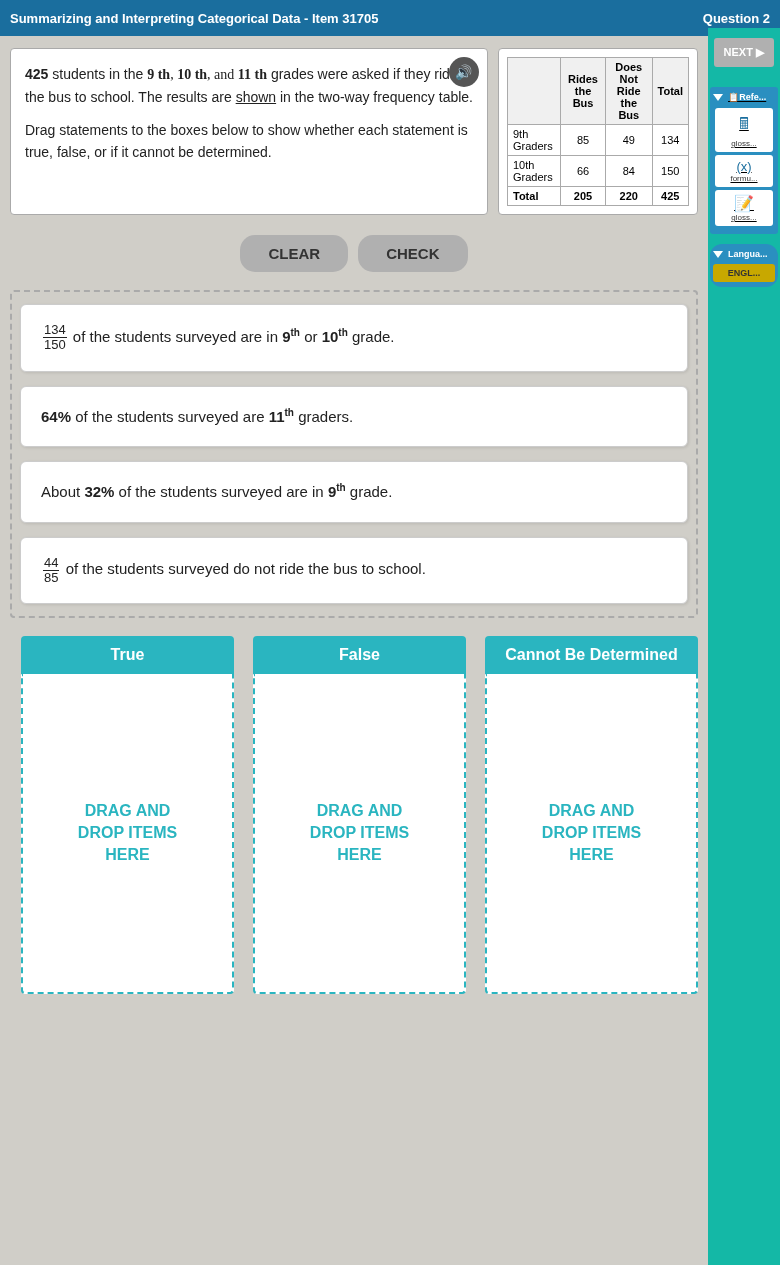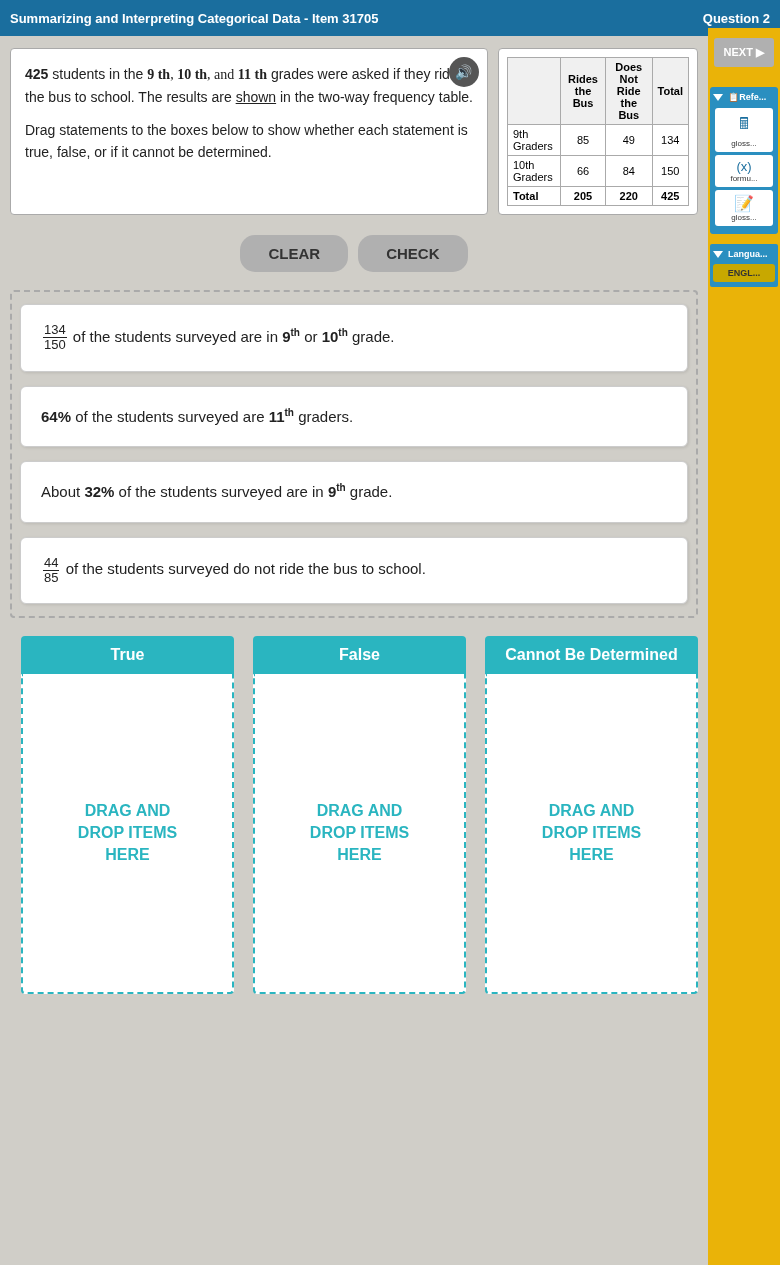--- a/index.html
+++ b/index.html
@@ -24,21 +24,21 @@
       align-items: center;
       height: 28px;
     }
 
     
     #right-sidebar {
       position: absolute;
       top: 28px;
       right: 0;
       width: 72px;
-      background: #eab308;
+      background: #14b8a6;
       min-height: 1237px;
       display: flex;
       flex-direction: column;
       align-items: center;
       padding-top: 10px;
       z-index: 10;
     }
 
     .next-btn {
       background: #b0b0b0;
@@ -52,20 +52,21 @@
       margin-bottom: 20px;
       cursor: pointer;
     }
 
     .ref-section {
       background: #2a8fc0;
       width: 68px;
       border-radius: 3px;
       margin-bottom: 10px;
       padding: 5px 3px;
+      text-decoration: underline;
     }
 
     .ref-header {
       color: white;
       font-size: 10px;
       font-weight: bold;
       display: flex;
       align-items: center;
       gap: 2px;
       margin-bottom: 6px;
@@ -88,21 +89,21 @@
 
     .ref-item-label {
       font-size: 8px;
       color: #333;
       text-align: center;
     }
 
     .lang-section {
       background: #2a8fc0;
       width: 68px;
-      border-radius: 2px;
+      border-radius: 12px;
       padding: 5px 3px;
     }
 
     .lang-header {
       color: white;
       font-size: 10px;
       font-weight: bold;
       display: flex;
       align-items: center;
       gap: 2px;

